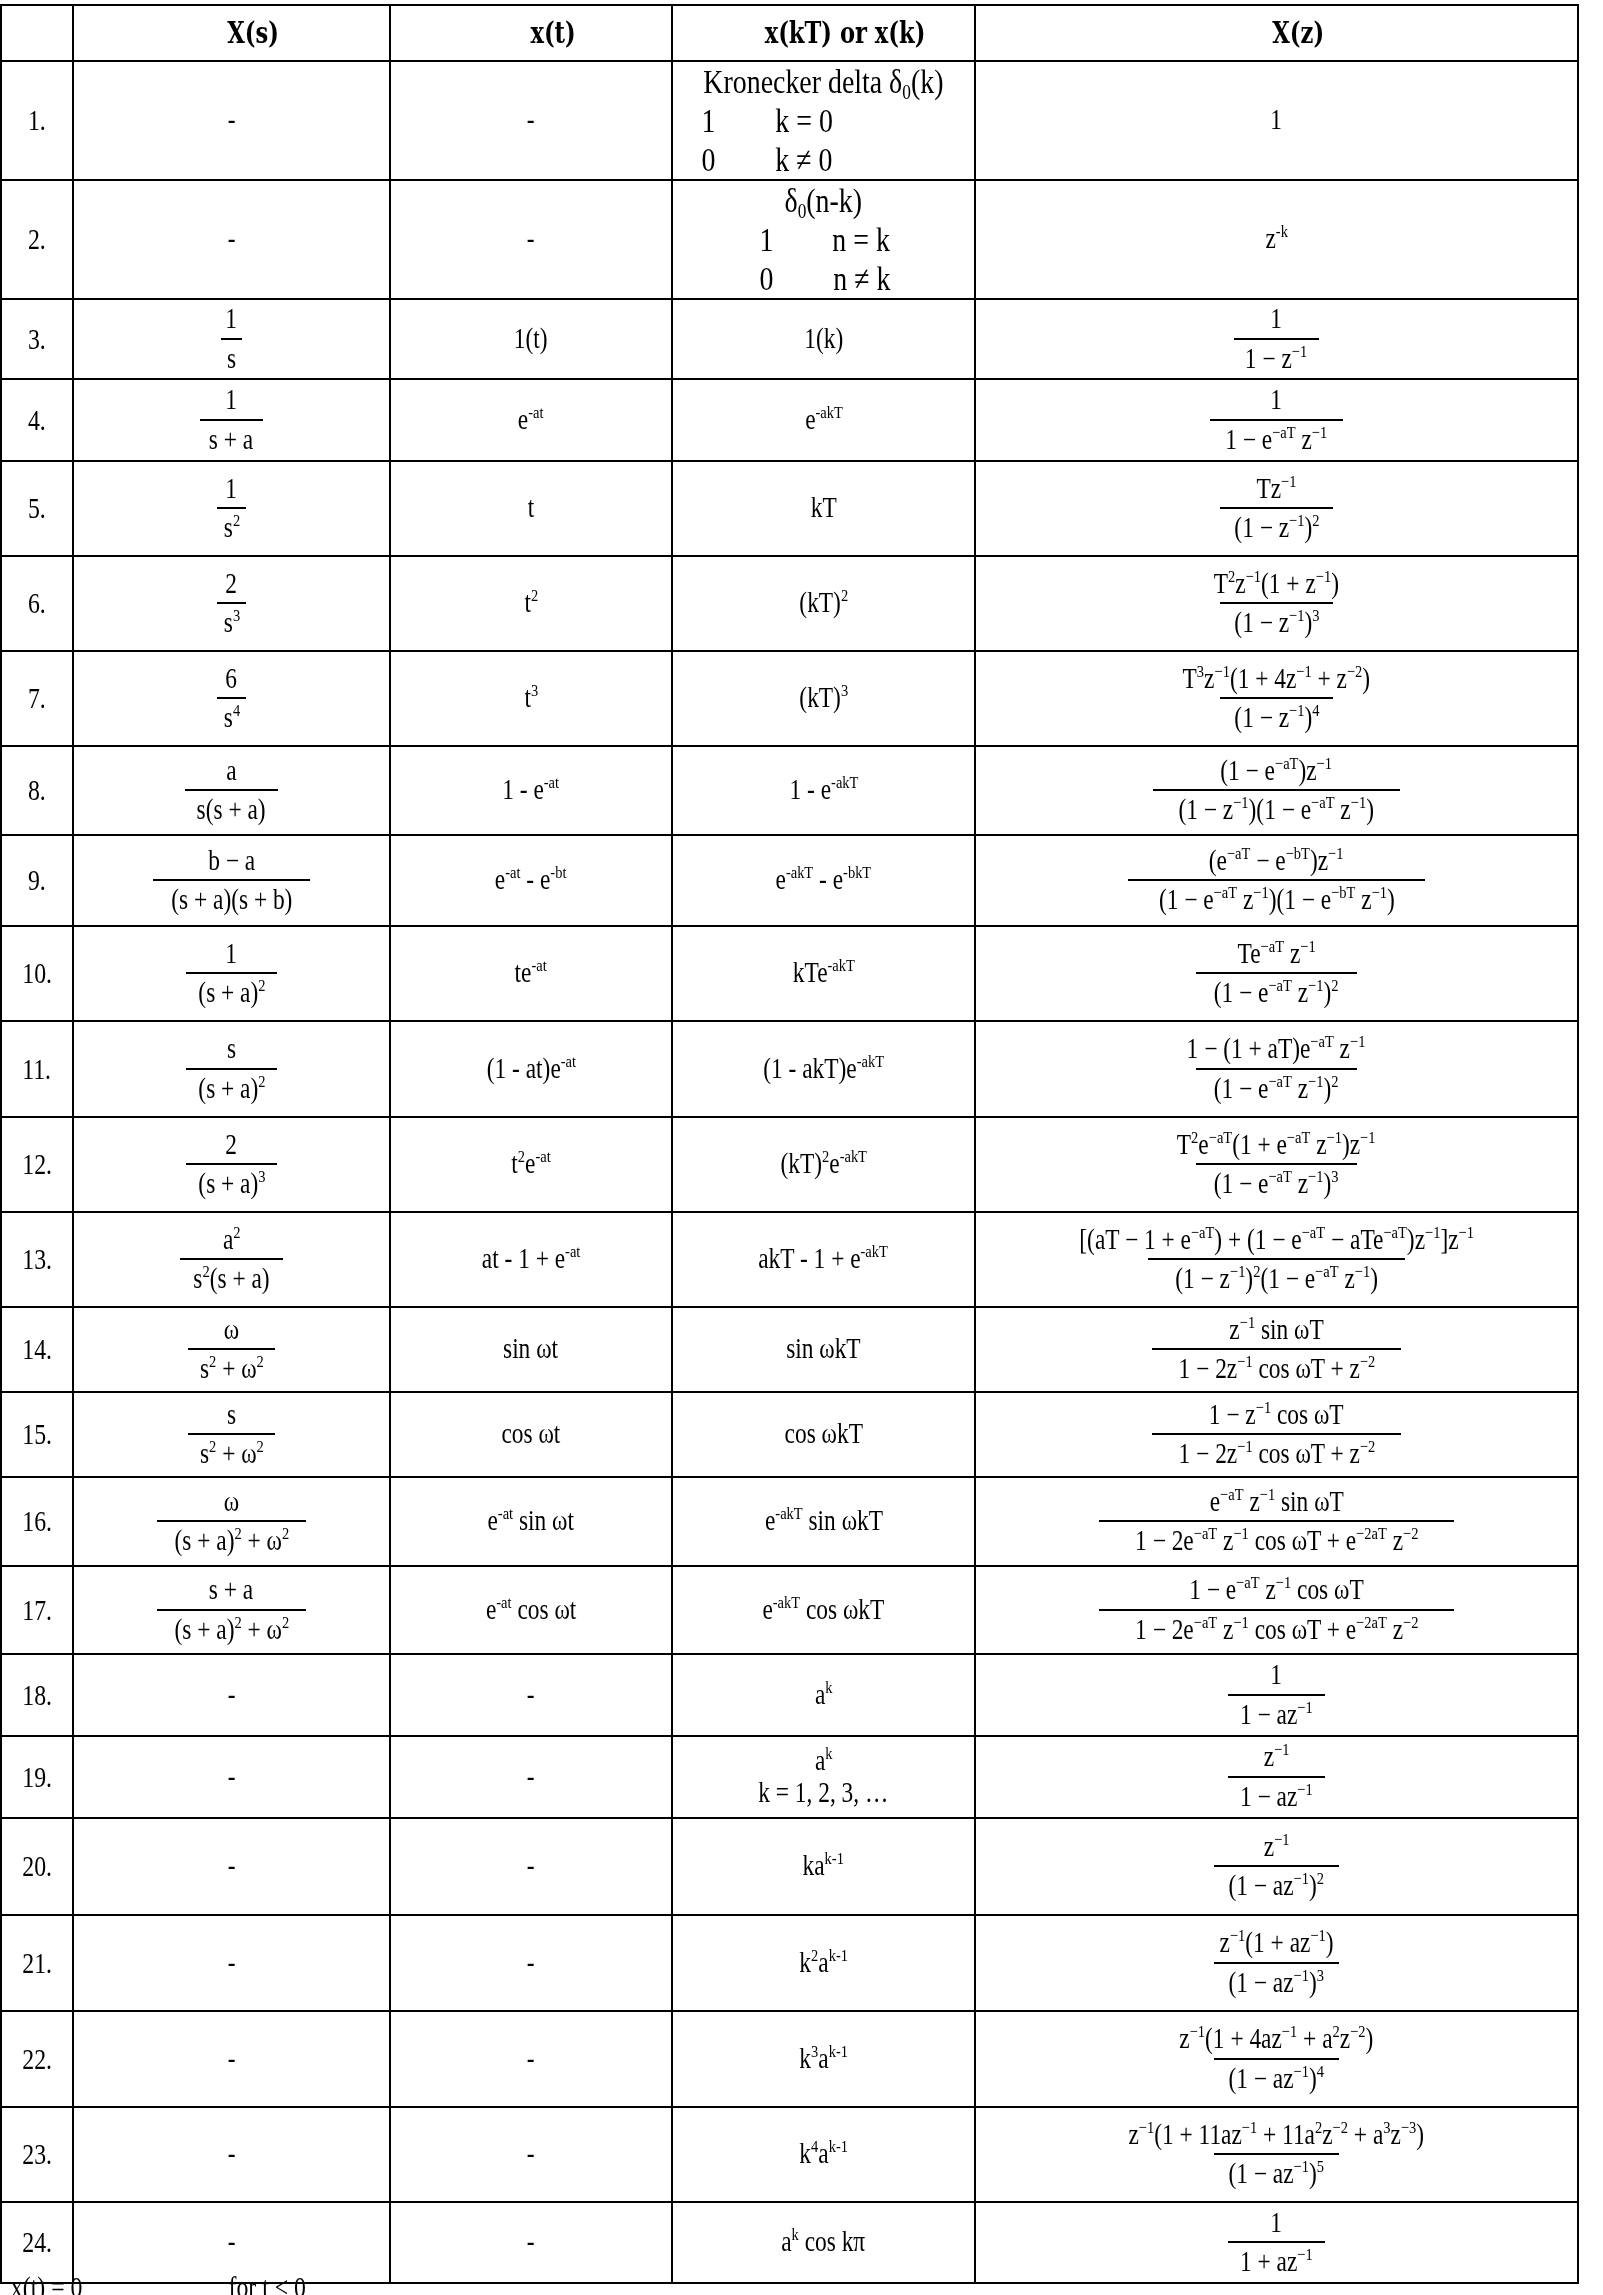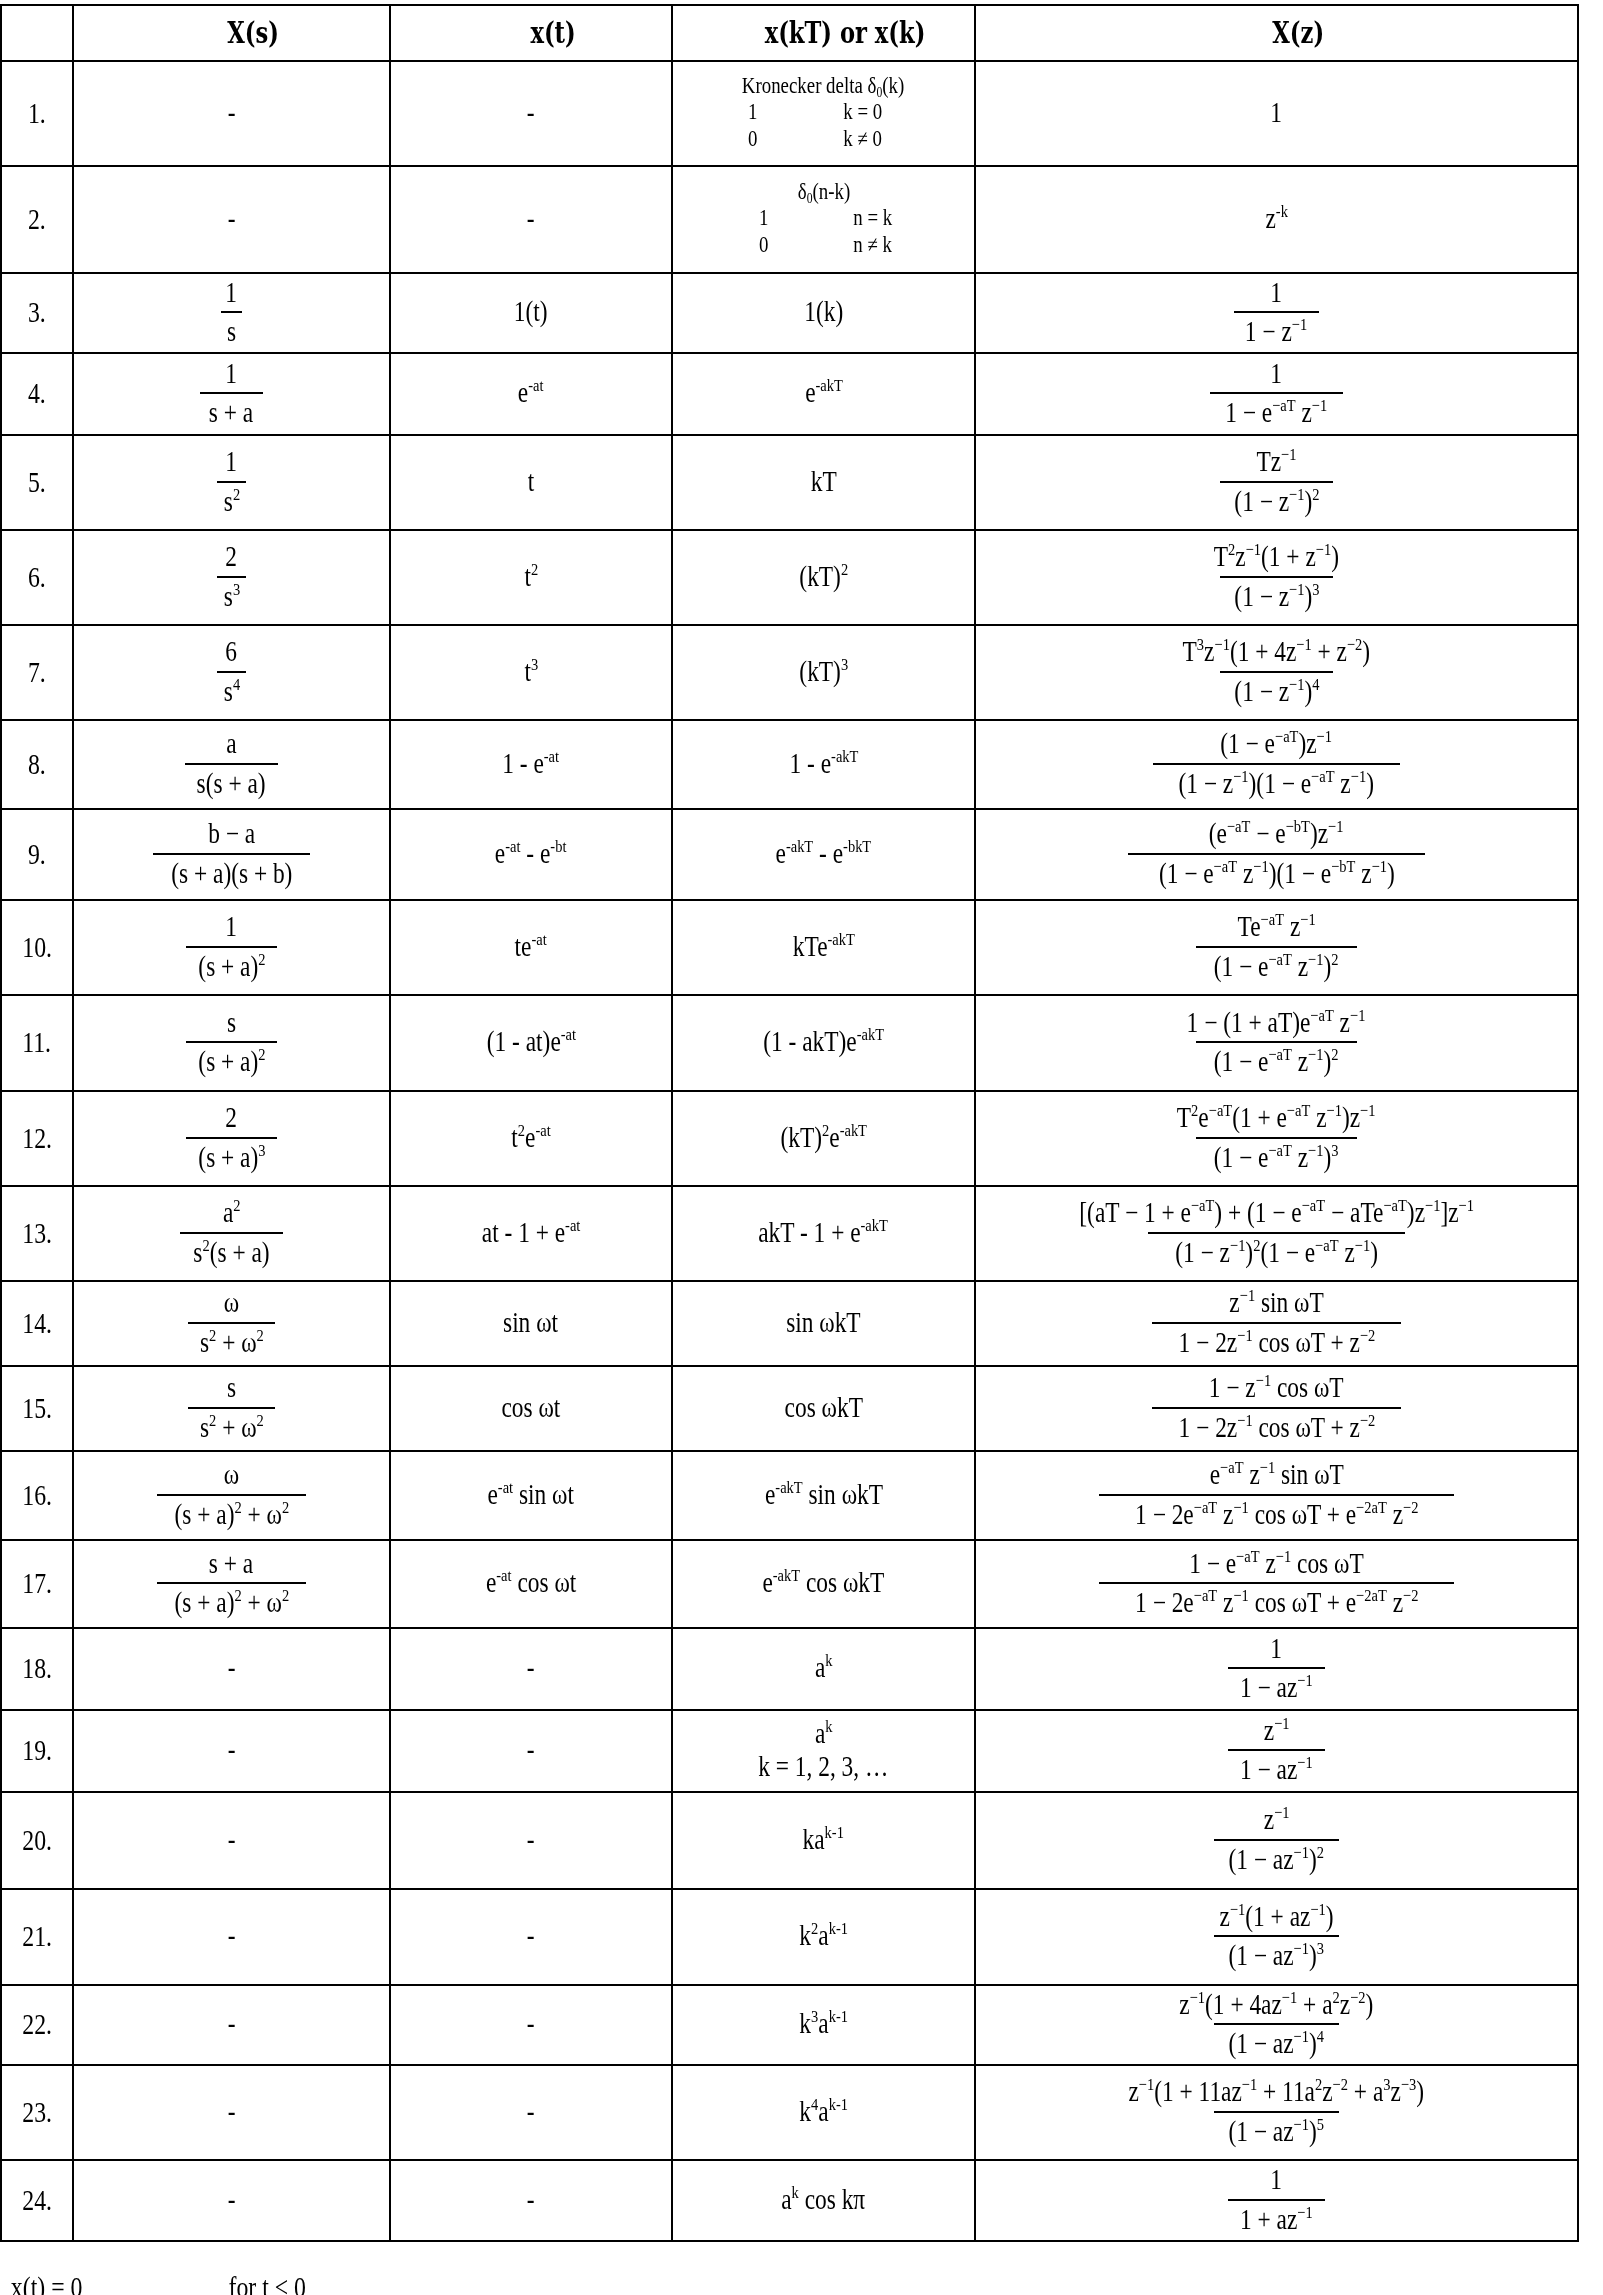--- a/index.html
+++ b/index.html
@@ -4,21 +4,21 @@
 <style>
   html, body { margin: 0; padding: 0; background: #ffffff; }
   body { width: 1603px; height: 2295px; position: relative; overflow: hidden;
          font-family: "Liberation Serif", "DejaVu Serif", serif; color: #000; }
   #ztable { position: absolute; left: 0; top: 3.8px; border-collapse: collapse; table-layout: fixed; }
   #ztable td, #ztable th { border: 2.3px solid #000; text-align: center; vertical-align: middle; padding: 0; }
   #ztable th { font-family: "DejaVu Serif", serif; font-weight: bold; font-size: 28px; transform: scaleX(0.82); }
   #ztable th.head-cell { transform: none; padding-left: 44px; }
   .hlabel { display: inline-block; transform: scaleX(0.78); font-weight: bold; font-size: 29px; font-family: "DejaVu Serif", serif; }
   .cell { font-size: 28.5px; line-height: 1.15; }
-  .cond { font-size: 23px; }
+  .cond { font-size: 34px; }
   .numcell { font-size: 29px; }
   .txt { display: inline-block; transform: scaleX(0.82); white-space: nowrap; }
   sup { font-size: 62%; vertical-align: 0.65em; line-height: 0; }
   sub { font-size: 62%; vertical-align: -0.3em; line-height: 0; }
   .frac { display: inline-flex; flex-direction: column; align-items: center; vertical-align: middle; }
   .frac .num { padding: 0 4.6px 1.5px 4.6px; white-space: nowrap; }
   .frac .den { padding: 3.1px 4.6px 0 4.6px; border-top: 2.3px solid #000; white-space: nowrap; }
   .cases { display: inline-block; text-align: left; }
   .cases .row { display: flex; justify-content: space-between; width: 177px; }
   .cases .title { text-align: center; width: 100%; }
@@ -300,21 +300,21 @@
       <tr style="height: 96px;">
         <td class="numcell"><span><span class="txt">21.</span></span></td>
         <td class="cell"><span><span class="txt">-</span></span></td>
         <td class="cell"><span><span class="txt">-</span></span></td>
         <td class="cell"><span><span class="txt">k<sup>2</sup>a<sup>k-1</sup></span></span></td>
         <td class="cell"><span class="frac">
             <span class="num"><span class="txt">z<sup>−1</sup>(1 + az<sup>−1</sup>)</span></span>
             <span class="den"><span class="txt">(1 − az<sup>−1</sup>)<sup>3</sup></span></span>
           </span></td>
       </tr>
-      <tr style="height: 80px;">
+      <tr style="height: 96px;">
         <td class="numcell"><span><span class="txt">22.</span></span></td>
         <td class="cell"><span><span class="txt">-</span></span></td>
         <td class="cell"><span><span class="txt">-</span></span></td>
         <td class="cell"><span><span class="txt">k<sup>3</sup>a<sup>k-1</sup></span></span></td>
         <td class="cell"><span class="frac">
             <span class="num"><span class="txt">z<sup>−1</sup>(1 + 4az<sup>−1</sup> + a<sup>2</sup>z<sup>−2</sup>)</span></span>
             <span class="den"><span class="txt">(1 − az<sup>−1</sup>)<sup>4</sup></span></span>
           </span></td>
       </tr>
       <tr style="height: 95px; margin-left: 6px;">

